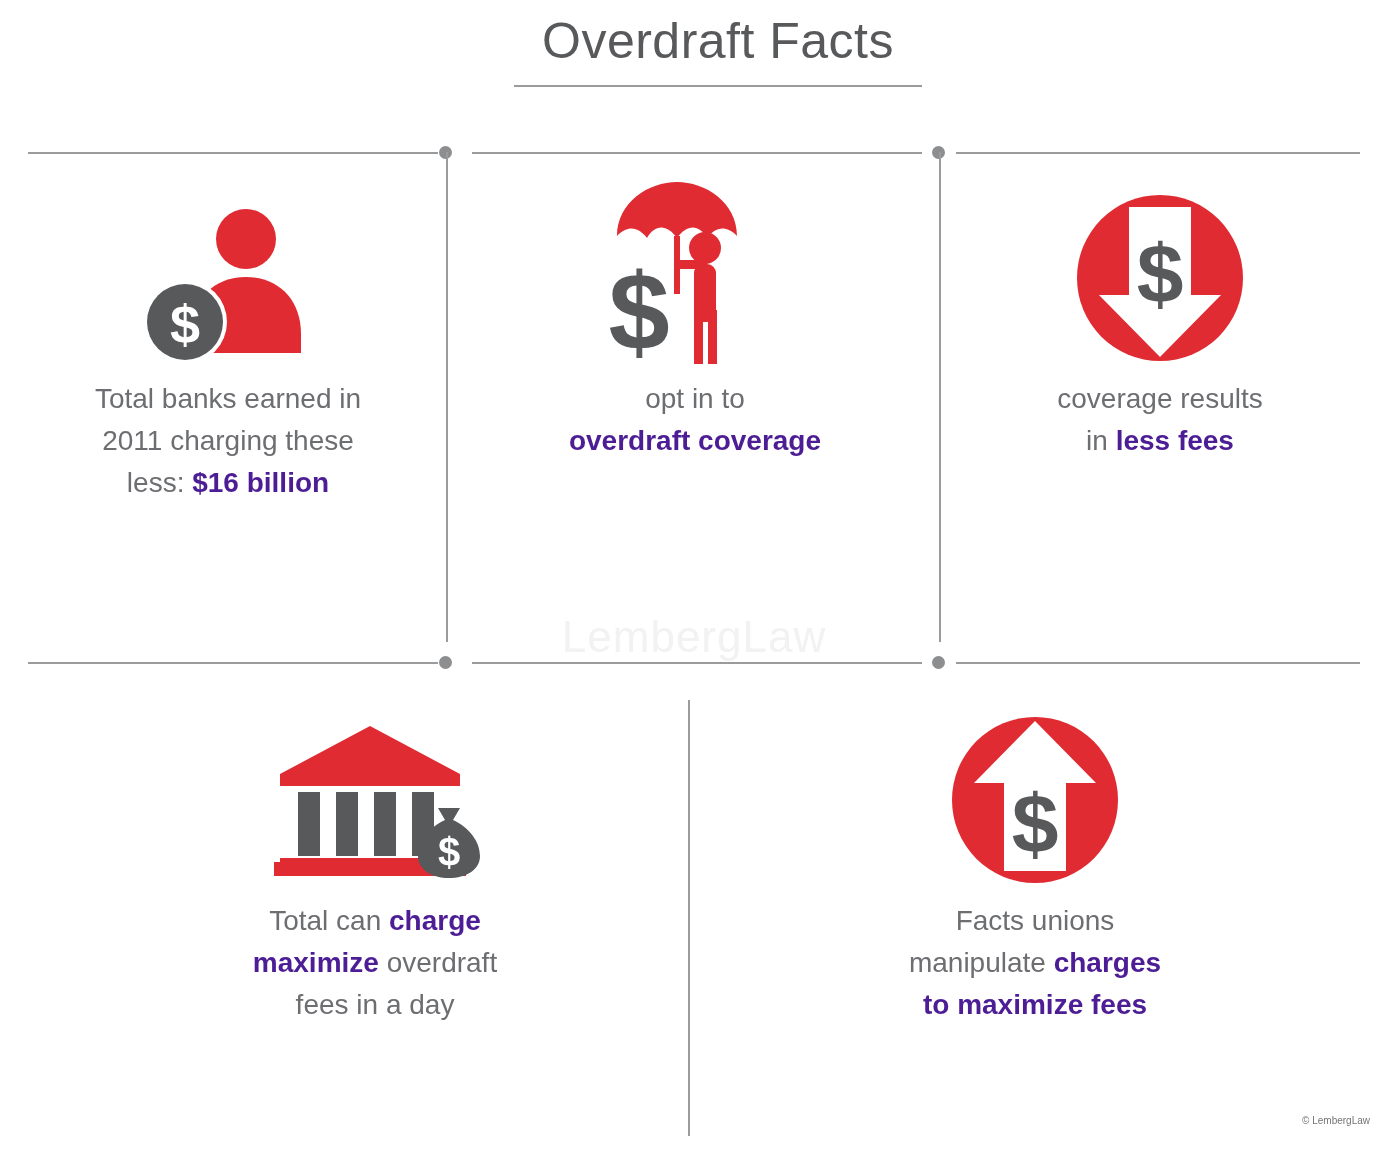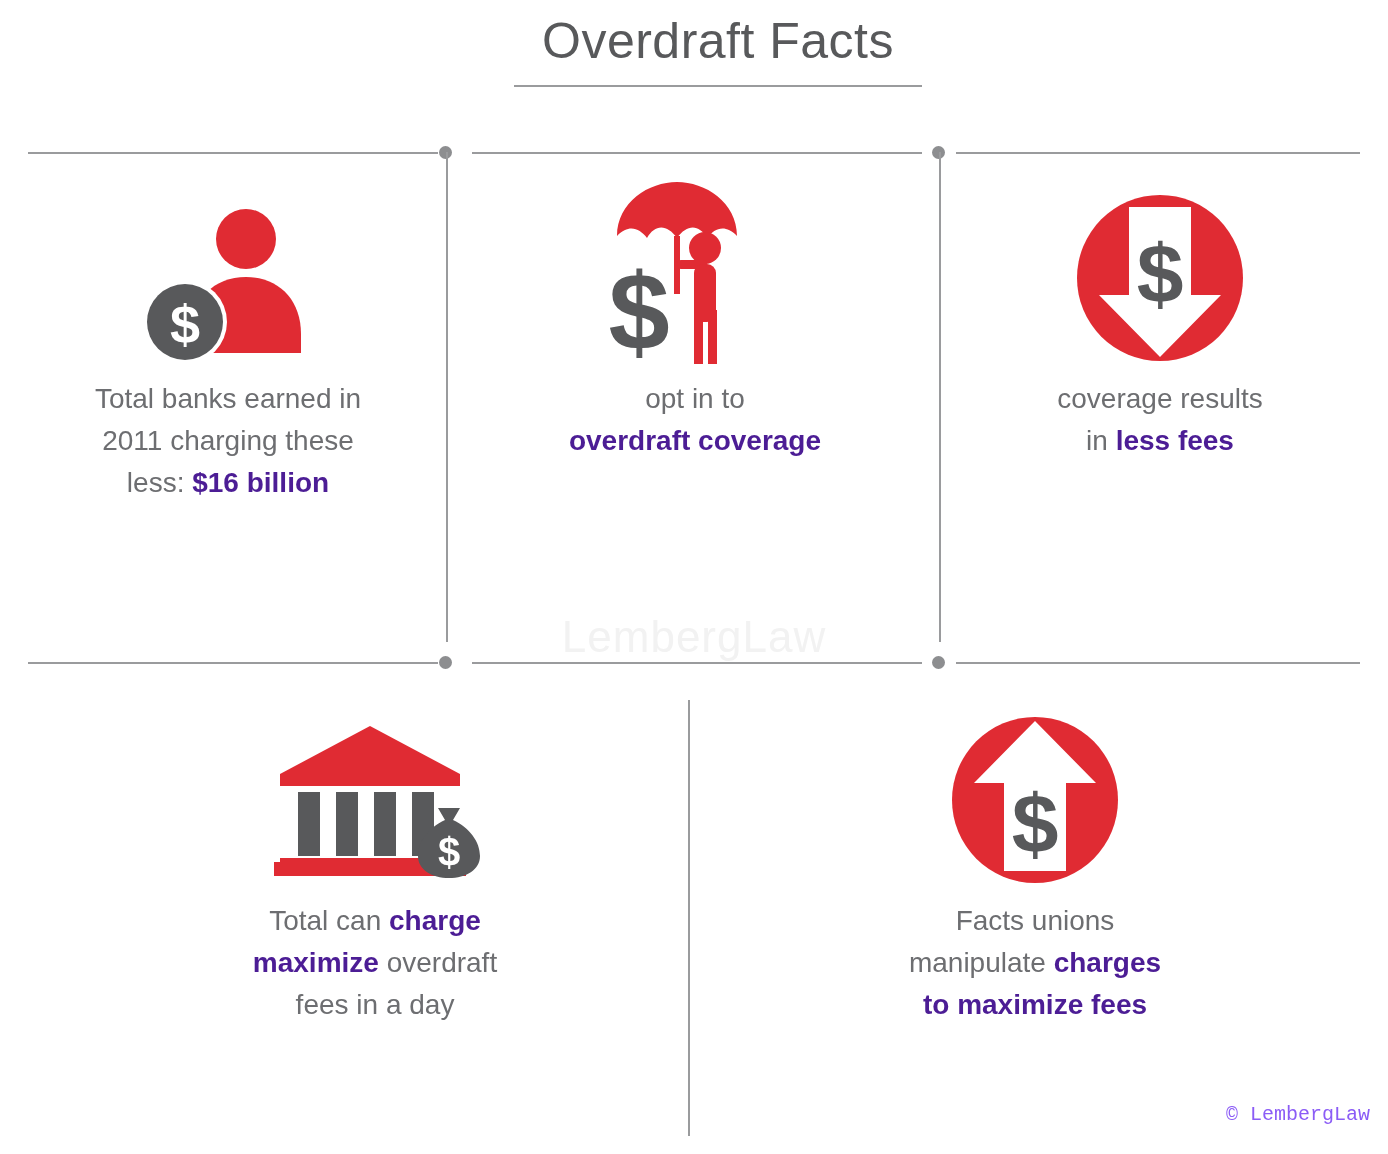--- a/index.html
+++ b/index.html
@@ -82,23 +82,22 @@
     text-align: center;
     font-size: 44px;
     color: #f2f2f2;
     letter-spacing: 1px;
     pointer-events: none;
   }
   .copyright {
     position: absolute;
     right: 18px;
     bottom: 28px;
-    font-size: 20px;
-    color: #8b5cf6;
-    font-family: Liberation Mono, monospace;
+    font-size: 10px;
+    color: #737373;
   }
 </style>
 </head>
 <body>
 
 <div class="title-wrap">
   <div class="title">Overdraft Facts</div>
 </div>
 
 <div class="hrule" style="left:28px;  top:152px; width:410px;"></div>

